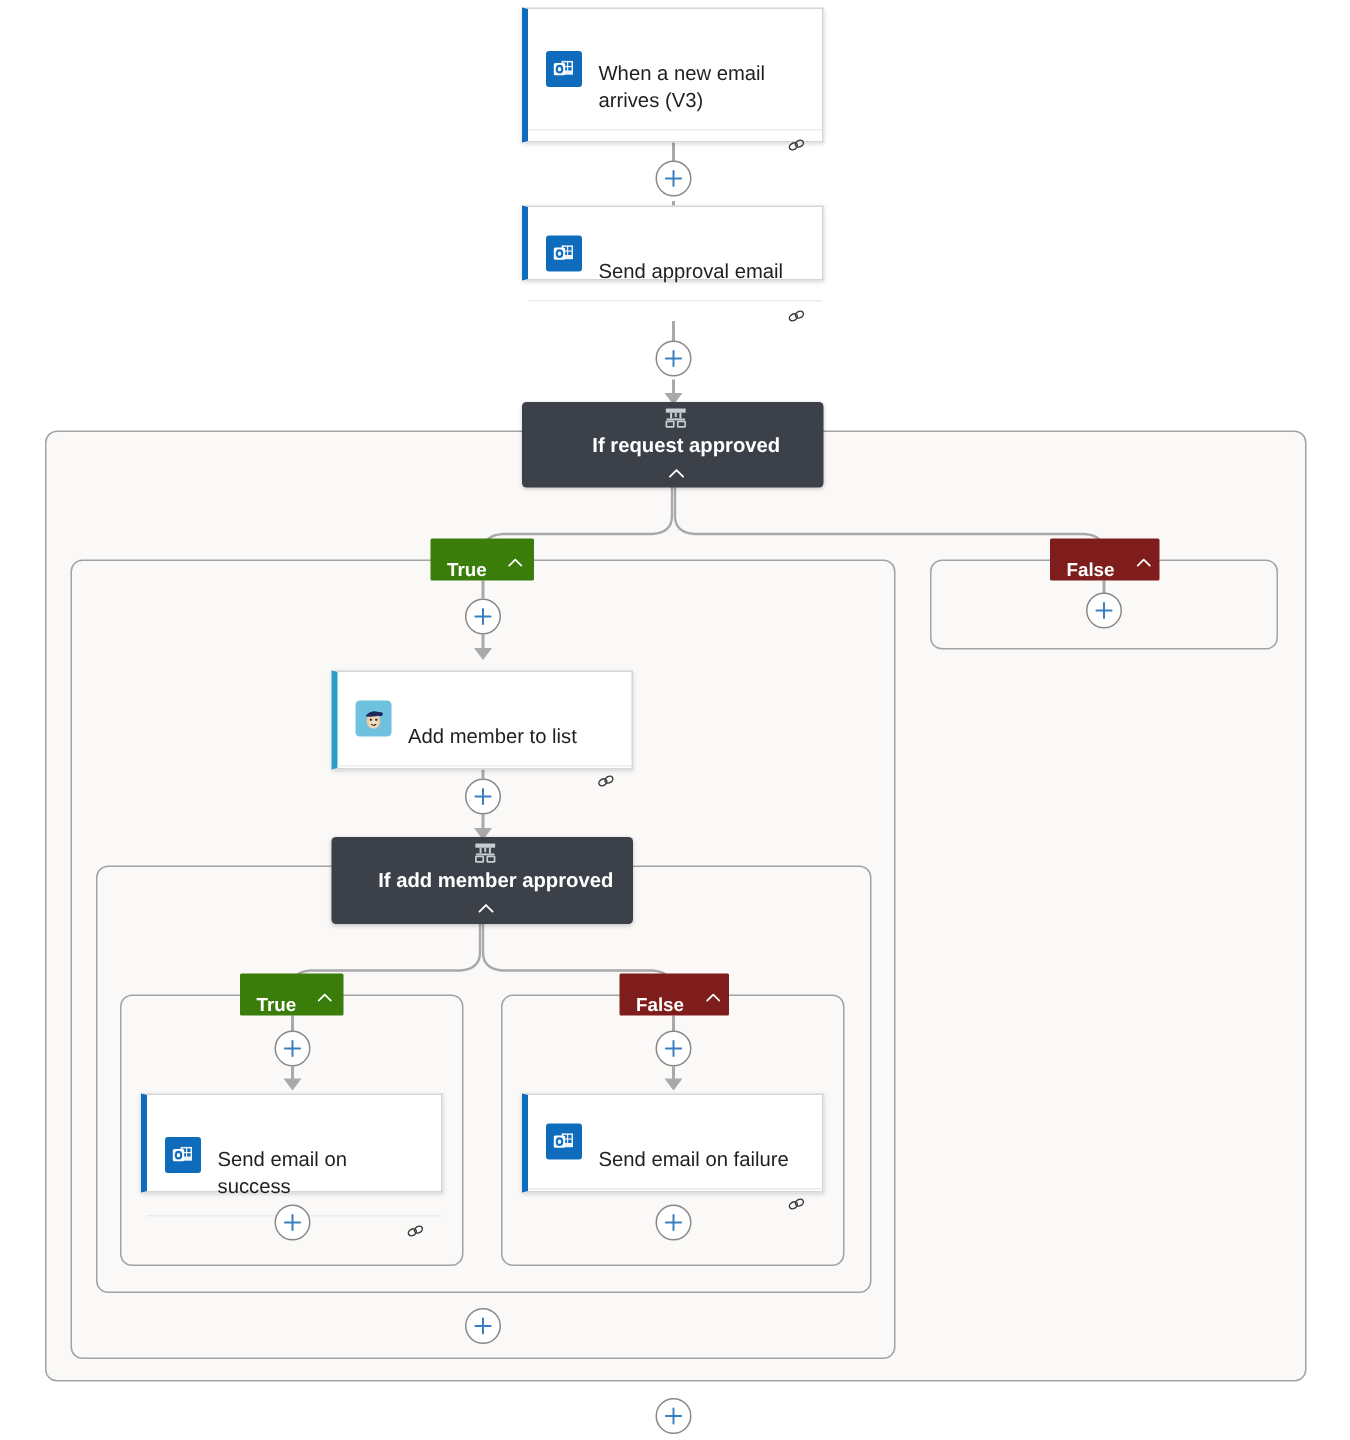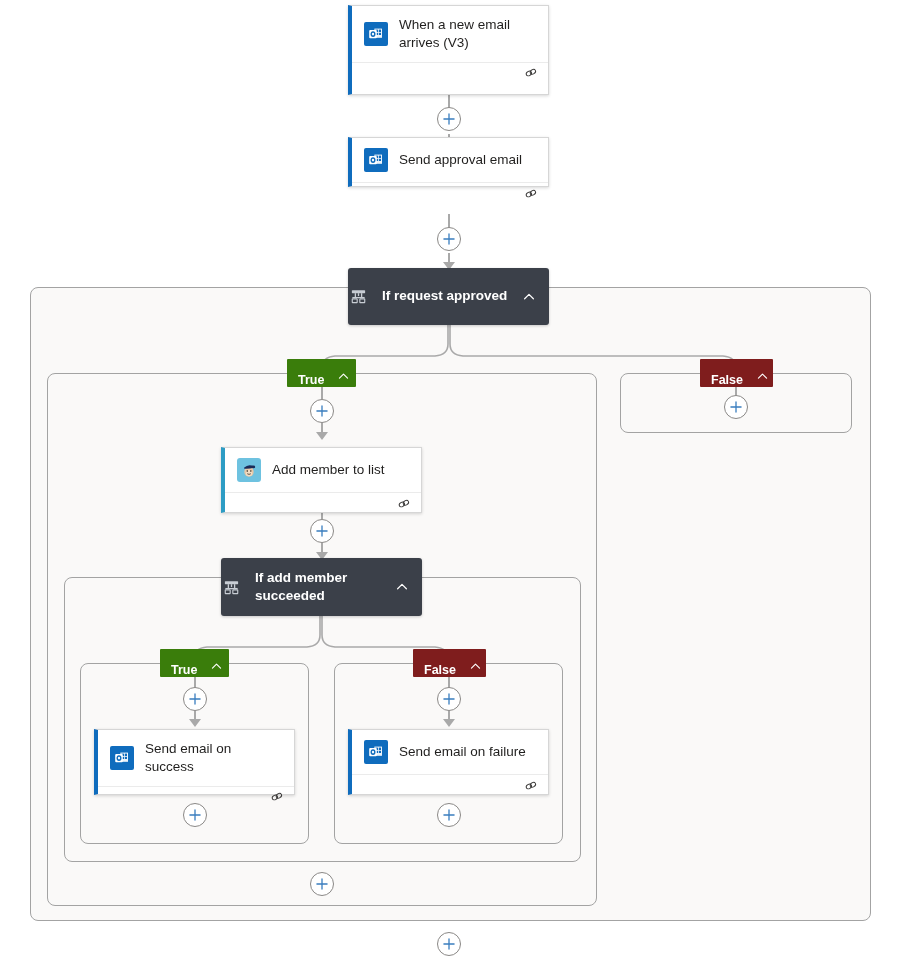--- a/index.html
+++ b/index.html
@@ -69,20 +69,21 @@
     align-items: center;
     padding: 10px 12px 10px 12px;
     gap: 11px;
     min-height: 48px;
   }
   .card-title {
     font-size: 13.5px;
     color: #201f1e;
     line-height: 1.32;
     font-weight: 400;
+    margin-top: 24px;
   }
   .card-foot {
     border-top: 1px solid #ebebeb;
     height: 26px;
     display: flex;
     align-items: center;
     justify-content: flex-end;
     padding-right: 10px;
   }
 
@@ -98,23 +99,24 @@
   .icon-outlook { background: #0f6cbd; }
   .icon-mailchimp { background: #6ec2e0; border-radius: 3px; }
 
   
   .cond {
     position: absolute;
     background: #3b4049;
     border-radius: 3px;
     display: flex;
     align-items: center;
-    padding: 0 10px 0 0;
+    padding: 0 10px 0 14px;
     z-index: 7;
     box-shadow: 0 1px 3px rgba(0,0,0,0.2);
+    flex-direction: column;
   }
   .cond-icon { width: 20px; flex: 0 0 20px; display:flex; align-items:center; justify-content:center; }
   .cond-title {
     flex: 1;
     color: #ffffff;
     font-size: 13.5px;
     font-weight: 700;
     line-height: 1.35;
     padding-left: 14px;
   }
@@ -320,21 +322,21 @@
         <rect x="2" y="2.5" width="14" height="3" rx="0.5" fill="#c8cdd4"></rect>
         <rect x="5" y="5.5" width="1.4" height="4" fill="#c8cdd4"></rect>
         <rect x="11.6" y="5.5" width="1.4" height="4" fill="#c8cdd4"></rect>
         <rect x="8.3" y="5.5" width="1.4" height="3" fill="#c8cdd4"></rect>
         <rect x="2.5" y="9.5" width="7" height="1.3" fill="#c8cdd4"></rect>
         <rect x="8.5" y="9.5" width="7" height="1.3" fill="#c8cdd4"></rect>
         <rect x="2.4" y="11.5" width="5.2" height="4" rx="0.4" fill="none" stroke="#c8cdd4" stroke-width="1.2"></rect>
         <rect x="10.4" y="11.5" width="5.2" height="4" rx="0.4" fill="none" stroke="#c8cdd4" stroke-width="1.2"></rect>
       </svg>
     </span>
-    <span class="cond-title">If add member succeeded</span>
+    <span class="cond-title">If add member approved</span>
     <span class="cond-chev">
       <svg width="14" height="14" viewBox="0 0 16 16">
         <path d="M 3 10 L 8 5 L 13 10" fill="none" stroke="#ffffff" stroke-width="1.4" stroke-linecap="round" stroke-linejoin="round"></path>
       </svg>
     </span>
   </div>
 
   <div class="badge badge-true" style="left:160px; top:649px; width:69px;">
     <span class="badge-label">True</span>
     <span>

